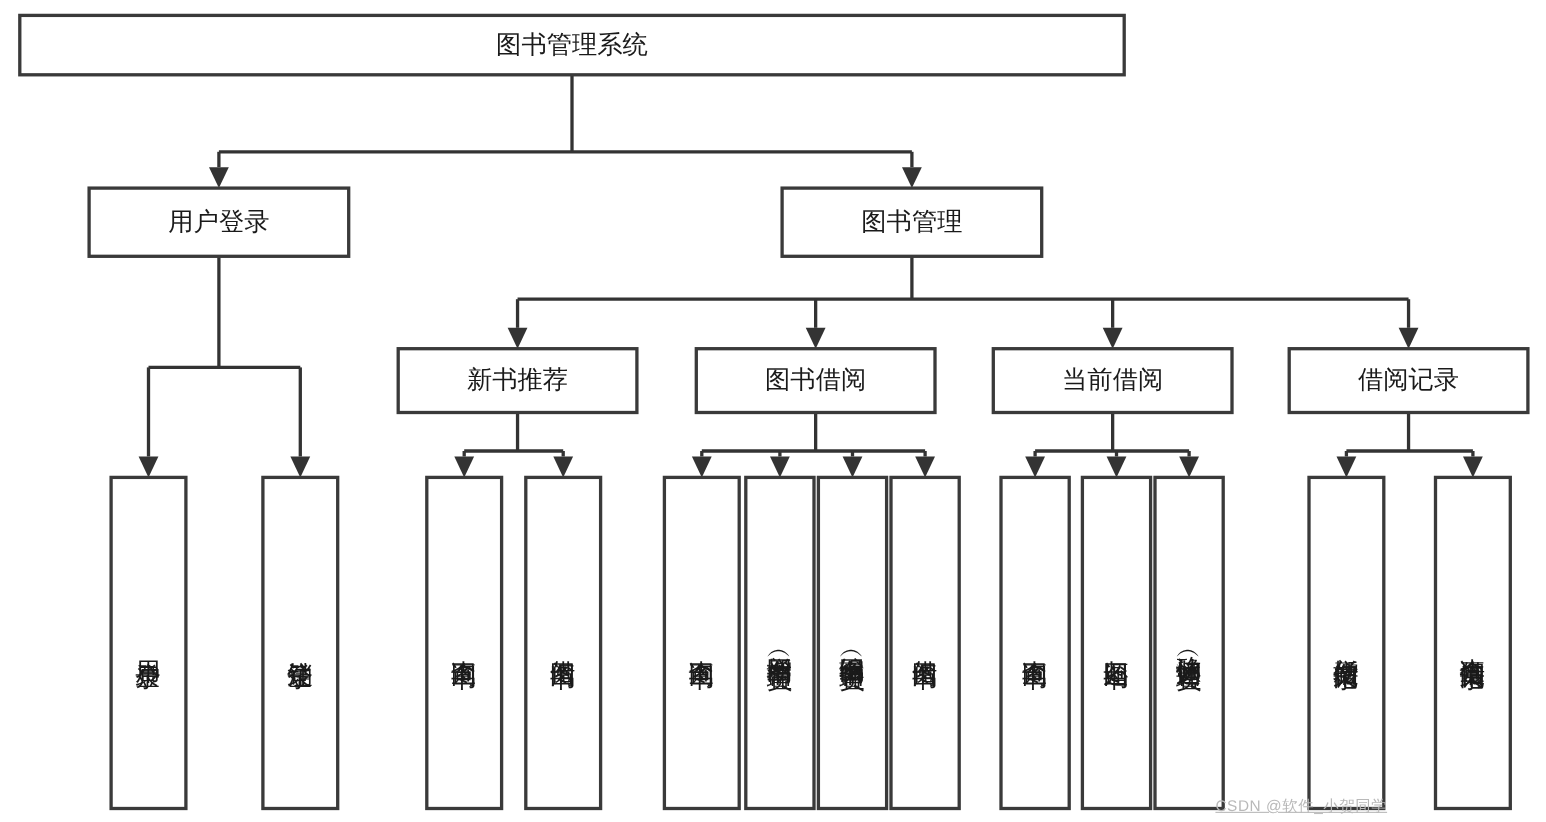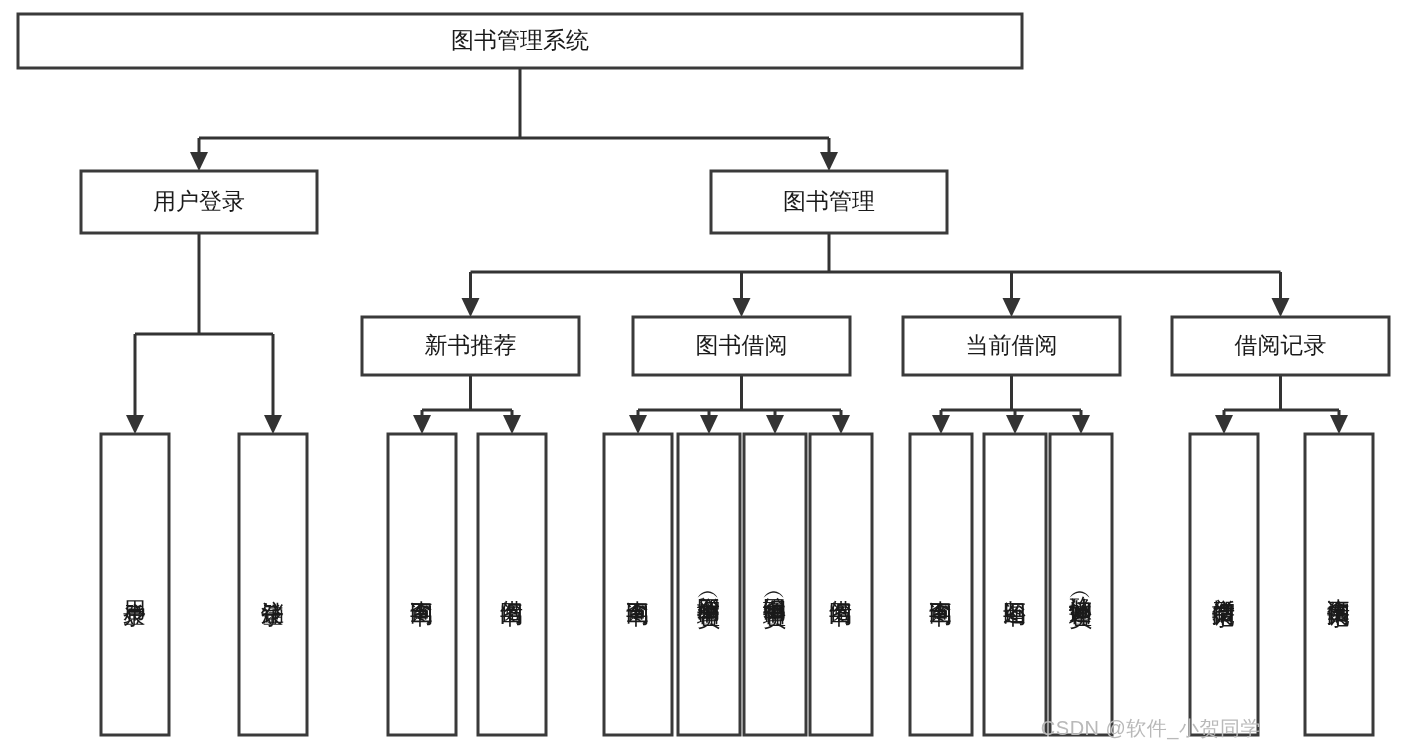--- a/index.html
+++ b/index.html
@@ -63,24 +63,25 @@
     color: #1a1a1a;
     letter-spacing: 1.5px;
     line-height: 1.05;
     text-align: center;
   }
   .watermark {
     position: absolute;
     right: 10px;
     bottom: 5px;
     font-family: "Liberation Sans", "DejaVu Sans", sans-serif;
-    font-size: 20px;
+    font-size: 14px;
     color: #b9b9b9;
     white-space: nowrap;
     letter-spacing: 0.5px;
+    text-decoration: underline;
   }
 </style>
 </head>
 <body>
 
 <div id="diagram-root">
 
   <svg id="flow-svg" viewBox="0 0 1405 747">
     <g id="connectors-layer">
         <line x1="520" y1="68" x2="520" y2="138" class="conn"></line>

